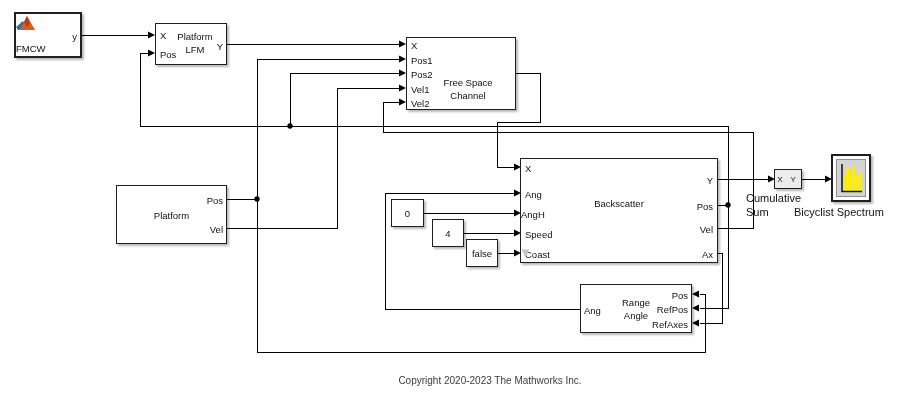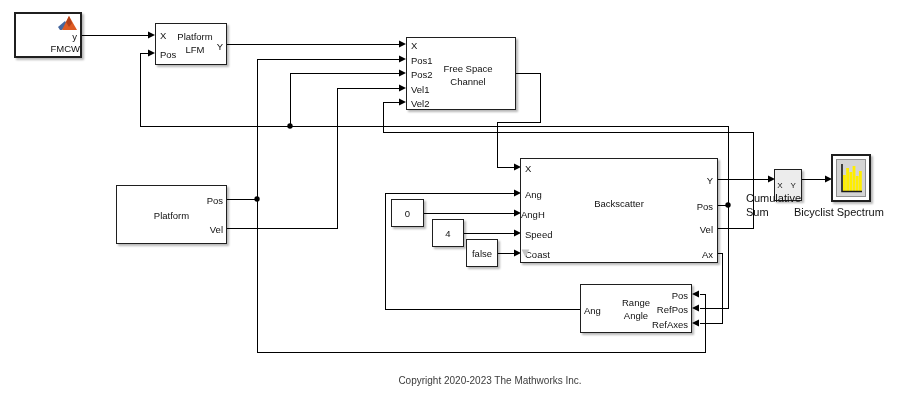--- a/index.html
+++ b/index.html
@@ -8,21 +8,21 @@
   .canvas{position:relative;width:906px;height:402px;background:#ffffff;overflow:hidden}
   .wires{position:absolute;left:0;top:0;z-index:1}
   .block{position:absolute;background:#ffffff;border:1px solid #1f1f1f;
          box-shadow:2px 2px 2px rgba(0,0,0,0.28);z-index:2}
   .thick{border-width:2px}
   .pl{position:absolute;font-size:9.5px;line-height:11px;white-space:nowrap}
   .pr{text-align:right}
   .ct{position:absolute;left:0;width:100%;text-align:center;font-size:9.5px;line-height:13px}
   .lbl{position:absolute;font-size:11px;line-height:14px;z-index:2;white-space:nowrap}
   .cst{display:flex;align-items:center;justify-content:center;font-size:9.5px}
-  .fmcw-inner{width:100%;height:100%;display:flex;flex-direction:column;align-items:flex-end;justify-content:center;gap:10px}
+  .fmcw-inner{width:100%;height:100%;display:flex;flex-direction:column;align-items:flex-start;justify-content:center;gap:10px}
   .cs-inner{width:100%;height:100%;display:flex;align-items:center;justify-content:center;
             font-size:8px;letter-spacing:3px;background:#ececec}
   .scope-inner{width:100%;height:100%;display:flex;align-items:center;justify-content:center;background:#fff}
   .badge{position:absolute;font-size:13px;line-height:13px;color:#c6c6c6;z-index:2}
   .copy{position:absolute;left:330px;top:375px;width:320px;text-align:center;
         font-size:10px;color:#3c3c3c;z-index:2}
 </style>
 </head>
 <body>
 
@@ -97,21 +97,21 @@
       <div>LFM</div>
     </div>
   </div>
 
   <div class="block" style="left:406px;top:37px;width:110px;height:73px">
     <div class="pl" style="left:4px;top:2px">X</div>
     <div class="pl" style="left:4px;top:17px">Pos1</div>
     <div class="pl" style="left:4px;top:31px">Pos2</div>
     <div class="pl" style="left:4px;top:46px">Vel1</div>
     <div class="pl" style="left:4px;top:60px">Vel2</div>
-    <div class="ct" style="top:24px;padding-left:14px">
+    <div class="ct" style="top:38px;padding-left:14px">
       <div>Free Space</div>
       <div>Channel</div>
     </div>
   </div>
 
   <div class="block" style="left:116px;top:185px;width:111px;height:59px">
     <div class="ct" style="top:23px">Platform</div>
     <div class="pl pr" style="right:3px;top:9px">Pos</div>
     <div class="pl pr" style="right:3px;top:38px">Vel</div>
   </div>
@@ -146,21 +146,21 @@
     <div class="pl" style="left:3px;top:20px">Ang</div>
     <div class="pl pr" style="right:3px;top:5px;position:absolute">Pos</div>
     <div class="pl pr" style="right:3px;top:19px;position:absolute">RefPos</div>
     <div class="pl pr" style="right:3px;top:34px;position:absolute">RefAxes</div>
     <div class="ct" style="top:11px;padding-right:0">
       <div>Range</div>
       <div>Angle</div>
     </div>
   </div>
 
-  <div class="block" style="left:774px;top:169px;width:28px;height:32px">
+  <div class="block" style="left:774px;top:169px;width:28px;height:20px">
     <div class="cs-inner">X Y</div>
   </div>
   <div class="lbl" style="left:746px;top:191px;width:84px">
     <div>Cumulative</div>
     <div>Sum</div>
   </div>
 
   <div class="block thick" style="left:831px;top:154px;width:40px;height:48px">
     <div class="scope-inner">
       <svg width="30" height="38" viewBox="0 0 30 38">

